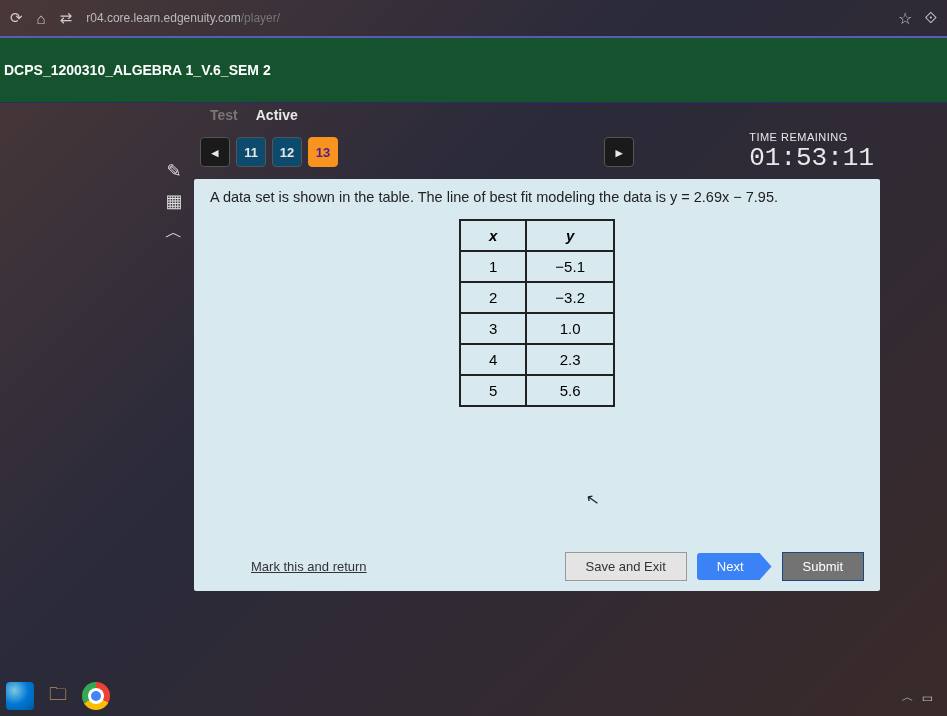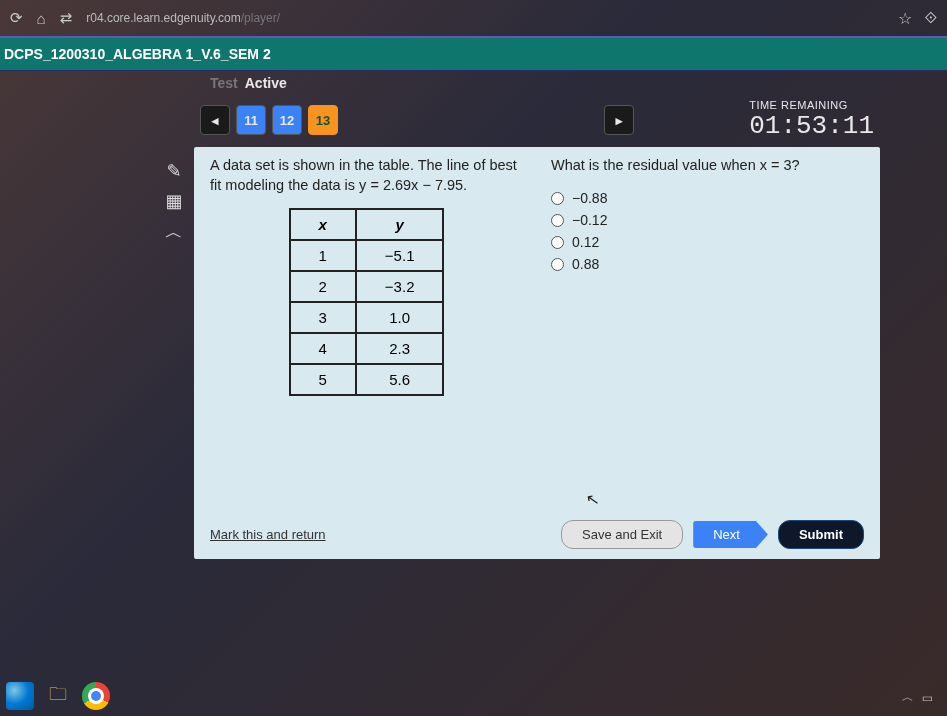--- a/index.html
+++ b/index.html
@@ -18,35 +18,35 @@
     padding: 0 10px;
     gap: 14px;
     color: #ccc;
     font-size: 14px;
   }
   .browser-icon { font-size: 15px; }
   .url { color: #bbb; font-size: 12px; }
   .url .paler { color: #777; }
   .star-area { margin-left: auto; display: flex; gap: 12px; font-size: 16px; color: #ccc; }
   .course-bar {
-    background: #0f766e;
+    background: #14532d;
     color: #fff;
     font-size: 14px;
     font-weight: bold;
-    padding: 8px 4px;
+    padding: 24px 4px;
     border-top: 2px solid #5a5ab8;
     border-bottom: 1px solid #2a2a6a;
   }
   .main-app {
     margin: 0 0 0 150px;
     width: 730px;
   }
   .tab-row {
     display: flex;
-    gap: 7px;
+    gap: 18px;
     color: #e8e8e8;
     font-size: 14px;
     font-weight: bold;
     padding: 4px 0 4px 60px;
   }
   .tab-row .dim { color: #777; }
   .nav-row {
     display: flex;
     align-items: center;
     gap: 6px;
@@ -59,38 +59,38 @@
     align-items: center;
     gap: 8px;
     padding-top: 6px;
   }
   .tool-icon {
     color: #ddd;
     font-size: 18px;
     cursor: pointer;
   }
   .nav-btn {
-    background: #3b82f6;
+    background: #0c4a6e;
     border: 1px solid #555;
     color: #e8e8e8;
     width: 30px;
     height: 30px;
     border-radius: 4px;
     font-size: 13px;
     font-weight: bold;
     display: flex;
     align-items: center;
     justify-content: center;
     cursor: pointer;
   }
   .nav-btn.square { background: #1a1a1a; }
   .nav-btn.active {
     background: #f7931e;
     border-color: #f7931e;
-    color: #14532d;
+    color: #4c1d95;
   }
   .nav-btn.play { margin-left: 260px; }
   .time-block {
     margin-left: auto;
     text-align: left;
     color: #e8e8e8;
     padding-right: 6px;
   }
   .time-label { font-size: 11px; letter-spacing: 0.5px; }
   .time-value { font-size: 26px; font-family: 'Courier New', monospace; }
@@ -151,48 +151,48 @@
     align-items: center;
     gap: 10px;
     padding-top: 8px;
     border-top: none;
   }
   .mark-link {
     font-size: 13px;
     color: #333;
     text-decoration: underline;
     cursor: pointer;
+    margin-left: 41px;
   }
   .spacer { flex: 1; }
   .btn {
     font-size: 13px;
     padding: 6px 20px;
-    border-radius: 12px;
+    border-radius: 0;
     cursor: pointer;
     font-weight: 500;
   }
   .btn.save {
     background: #e4e4e4;
     border: 1px solid #999;
     color: #333;
   }
   .btn.next {
     background: #3b82f6;
     border: none;
     color: #fff;
     position: relative;
     padding-right: 28px;
     clip-path: polygon(0 0, calc(100% - 12px) 0, 100% 50%, calc(100% - 12px) 100%, 0 100%);
     border-radius: 3px 0 0 3px;
   }
   .btn.submit {
-    background: #0f172a;
+    background: #737373;
     border: 1px solid #1a4a7d;
     color: #fff;
-    font-weight: bold;
   }
   .taskbar {
     position: absolute;
     bottom: 6px;
     left: 6px;
     display: flex;
     gap: 10px;
     align-items: center;
   }
   .taskbar-icon {
@@ -303,41 +303,20 @@
                   <td>4</td>
                   <td>2.3</td>
                 </tr>
                 <tr>
                   <td>5</td>
                   <td>5.6</td>
                 </tr>
               </tbody>
           </table>
         </div>
-        <div class="q-right">
-          <div class="q-text">What is the residual value when x = 3?</div>
-          <div class="options" id="options">
-              <div class="option">
-                <span class="radio"></span>
-                <span>−0.88</span>
-              </div>
-              <div class="option">
-                <span class="radio"></span>
-                <span>−0.12</span>
-              </div>
-              <div class="option">
-                <span class="radio"></span>
-                <span>0.12</span>
-              </div>
-              <div class="option">
-                <span class="radio"></span>
-                <span>0.88</span>
-              </div>
-            </div>
-        </div>
       </div>
       <div class="q-footer">
         <span class="mark-link">Mark this and return</span>
         <span class="spacer"></span>
         <button class="btn save">Save and Exit</button>
         <button class="btn next">Next</button>
         <button class="btn submit">Submit</button>
       </div>
     </div>
   </div>

